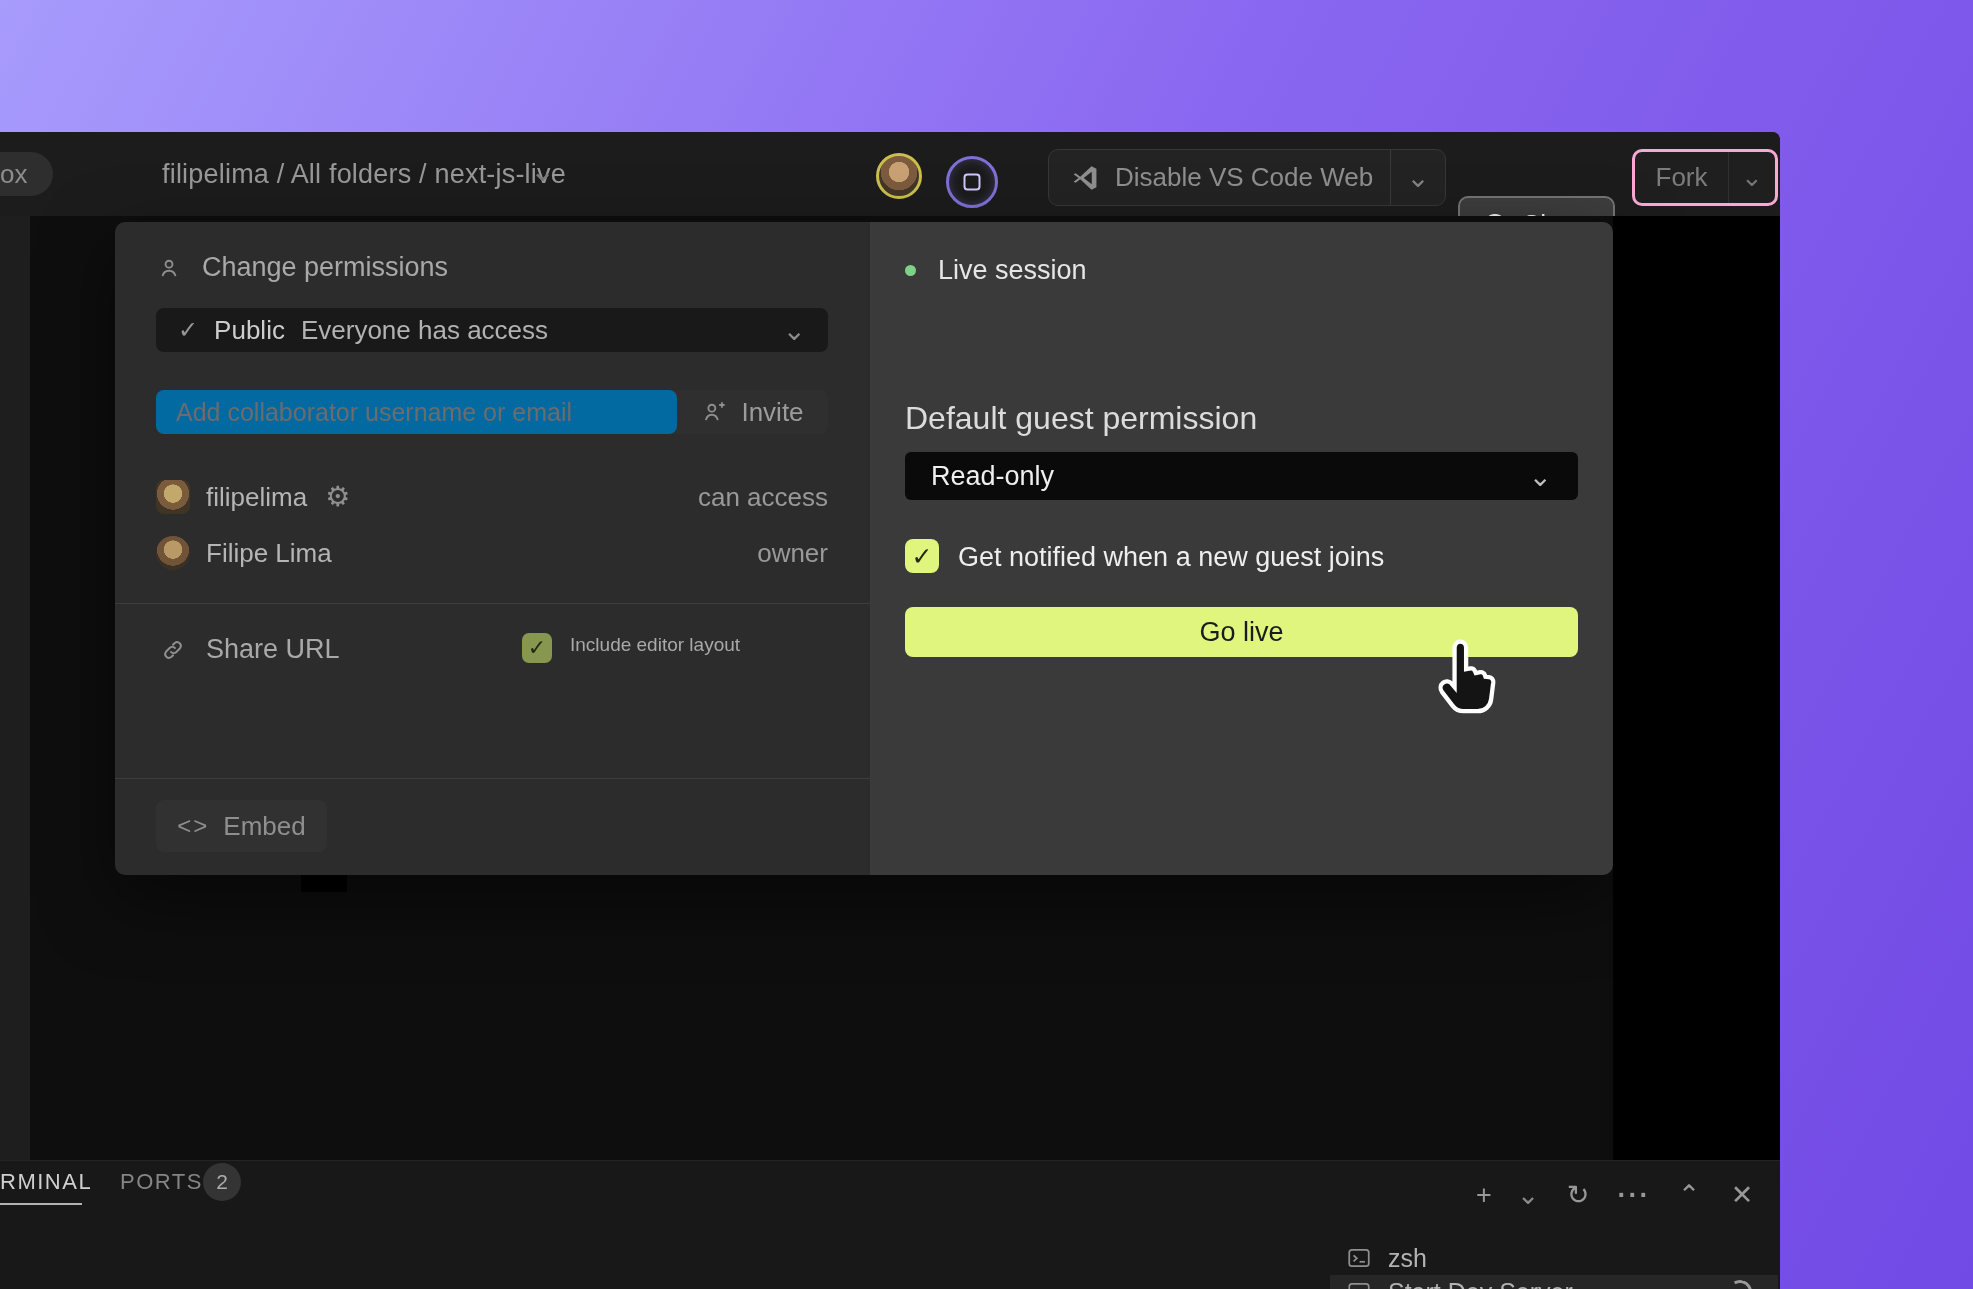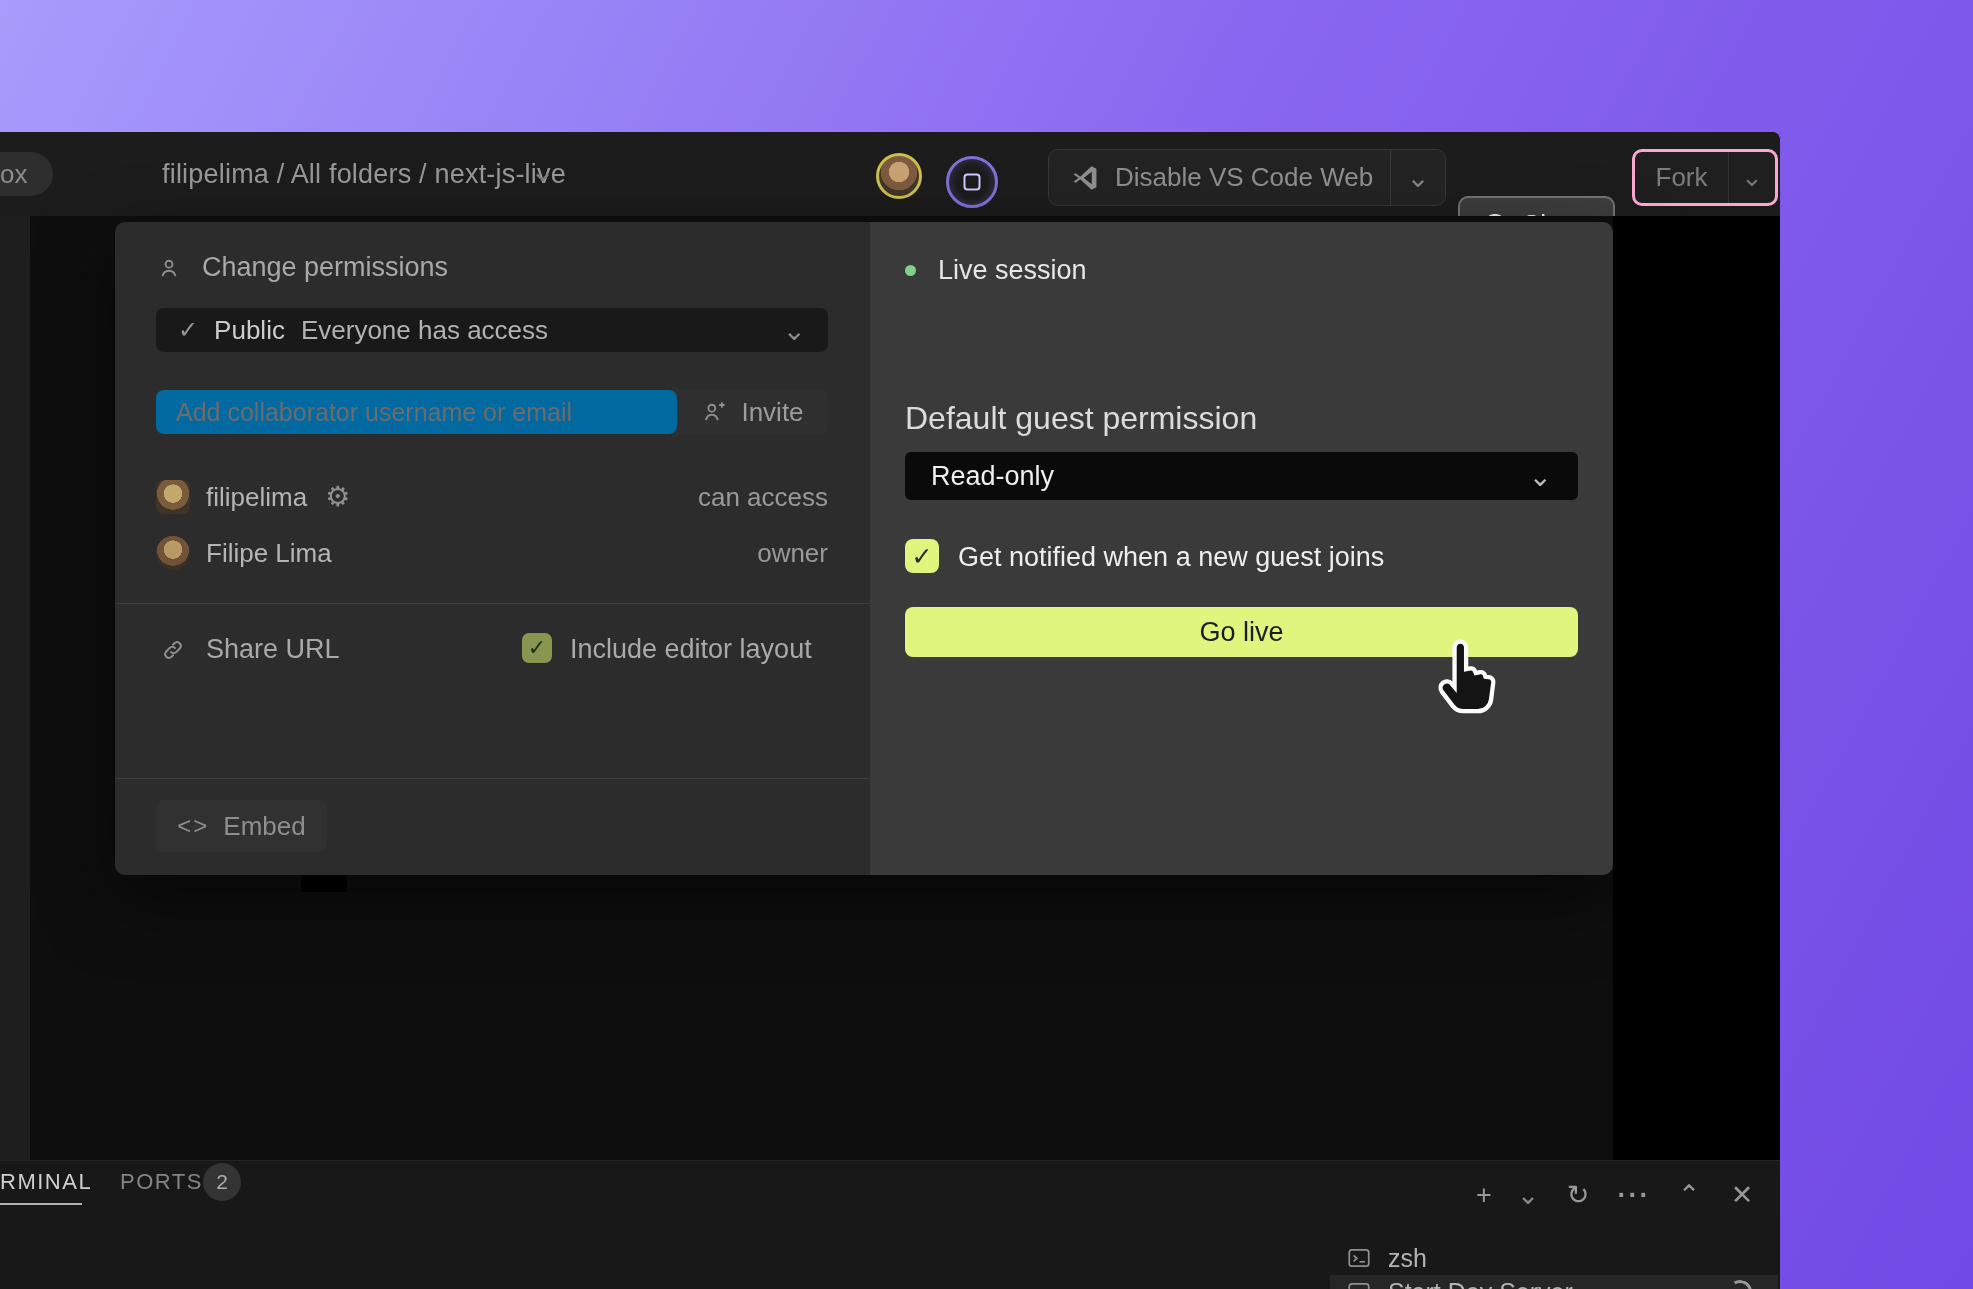--- a/index.html
+++ b/index.html
@@ -80,21 +80,21 @@
     background:radial-gradient(circle at 50% 40%, #b99a66 0 34%, #715438 35% 60%, #3a3124 61%); }
   .collab-row .nm { margin-left:16px; color:#b5b5b5; font-size:26px; }
   .collab-row .gear { margin-left:18px; color:#8f8f8f; font-size:28px; line-height:1; }
   .collab-row .role { margin-left:auto; color:#999; font-size:26px; }
 
   .divider { position:absolute; left:0; width:755px; height:1px; background:#3d3d3d; }
 
   .layout-check { position:absolute; left:407px; top:411px; width:30px; height:30px;
     background:#87974f; border-radius:7px; color:#23280f; font-size:22px; text-align:center;
     line-height:30px; }
-  .layout-label { position:absolute; left:455px; top:412px; color:#a9a9a9; font-size:27px; }
+  .layout-label { position:absolute; left:455px; top:412px; color:#a9a9a9; font-size:19px; }
 
   .url-wrap { position:absolute; left:41px; top:468px; width:672px; height:44px;
     background:#2f2f2f; border-radius:8px; display:flex; }
   .url-input { width:521px; height:44px; background:#141414; border:none; outline:none;
     border-radius:8px; color:#989898; font-size:25px; padding:0 18px;
     font-family:"Liberation Sans",sans-serif; }
   .copy-btn { flex:1; display:flex; align-items:center; justify-content:center; gap:12px;
     color:#9c9c9c; font-size:26px; }
 
   .embed-btn { position:absolute; left:41px; top:578px; width:171px; height:52px; background:#313131;

